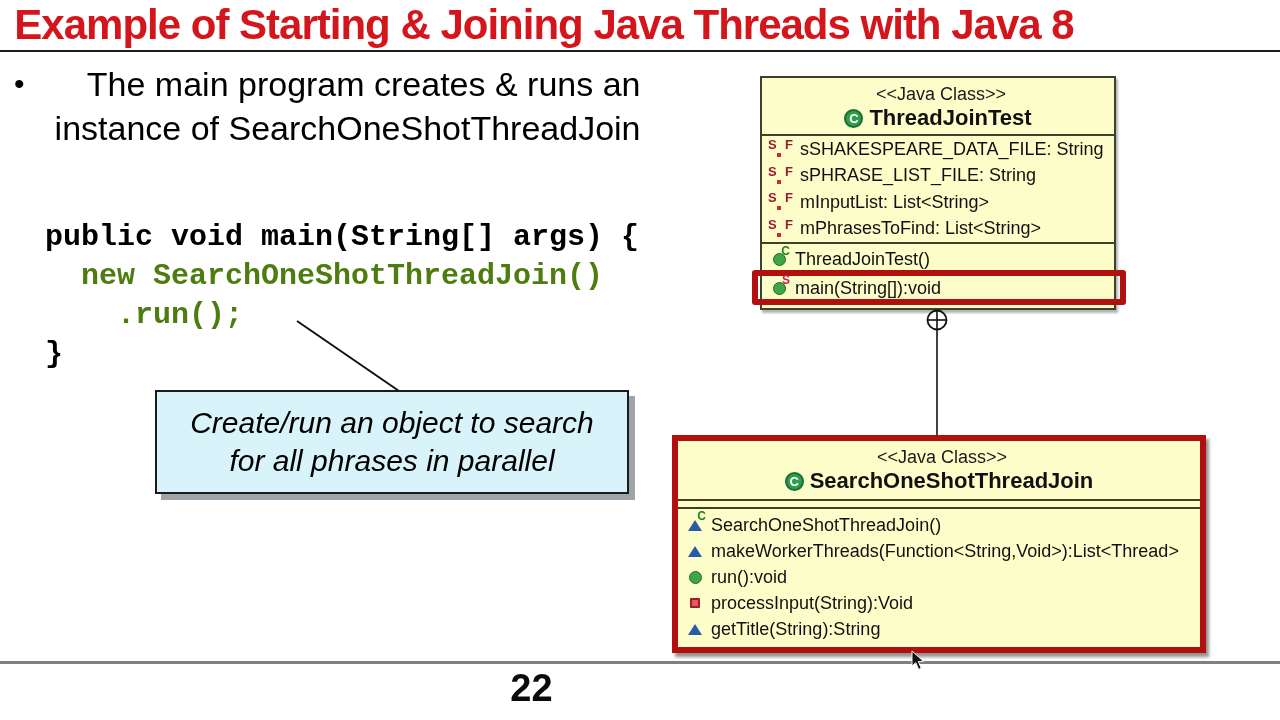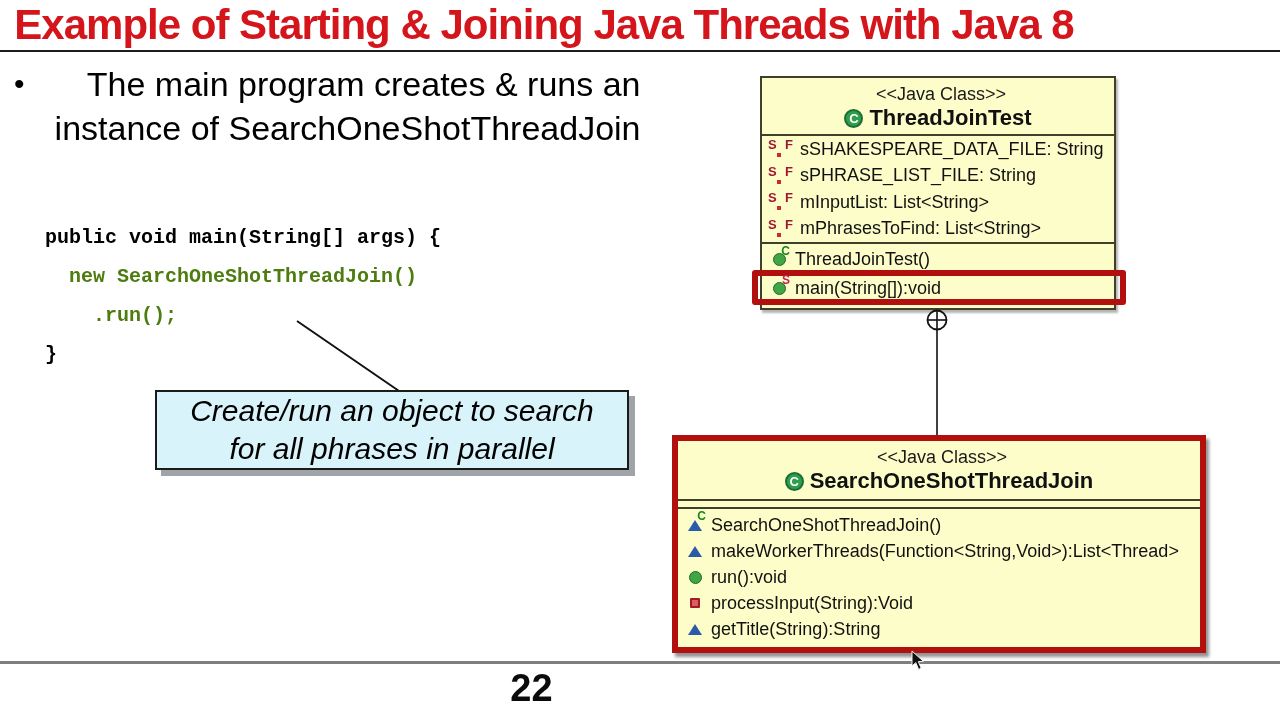--- a/index.html
+++ b/index.html
@@ -12,26 +12,26 @@
            font-size:42px; font-weight:bold; letter-spacing:-1px; color:#D4151B; }
   .title-rule { left:0; top:50px; width:1280px; height:2px; background:#1c1c1c; }
 
   
   .bullet-wrap { left:14px; top:62px; width:640px; display:flex; gap:16px; }
   .bullet-marker { font-size:30px; line-height:44px; color:#000; }
   .bullet-text { font-size:34px; line-height:44px; color:#000; width:600px;text-align:right; }
 
   
   .code { left:45px; top:218px; font-family:"Liberation Mono", monospace;
-          font-weight:bold; font-size:20px; line-height:39px; color:#000; }
+          font-weight:bold; font-size:30px; line-height:39px; color:#000; }
   .code-line { white-space:pre; }
   .code-line.red { color:#4d7c0f; }
 
   
-  .callout { left:155px; top:390px; width:474px; height:80px;
+  .callout { left:155px; top:390px; width:474px; height:104px;
              background:#D8F3FA; border:2px solid #1b1b1b;
              box-shadow:6px 6px 0 #9FA4A8;
              display:flex; flex-direction:column; justify-content:center;
              text-align:center; font-style:italic; font-size:30px;
              line-height:38px; color:#000; }
 
   
   .uml-stereotype { text-align:center; font-size:18px; color:#1a1a1a; padding-top:6px;padding-left:6px; }
   .uml-name-row { display:flex; justify-content:center; align-items:center; gap:6px; }
   .uml-name { font-size:22px; font-weight:bold; color:#111; }

